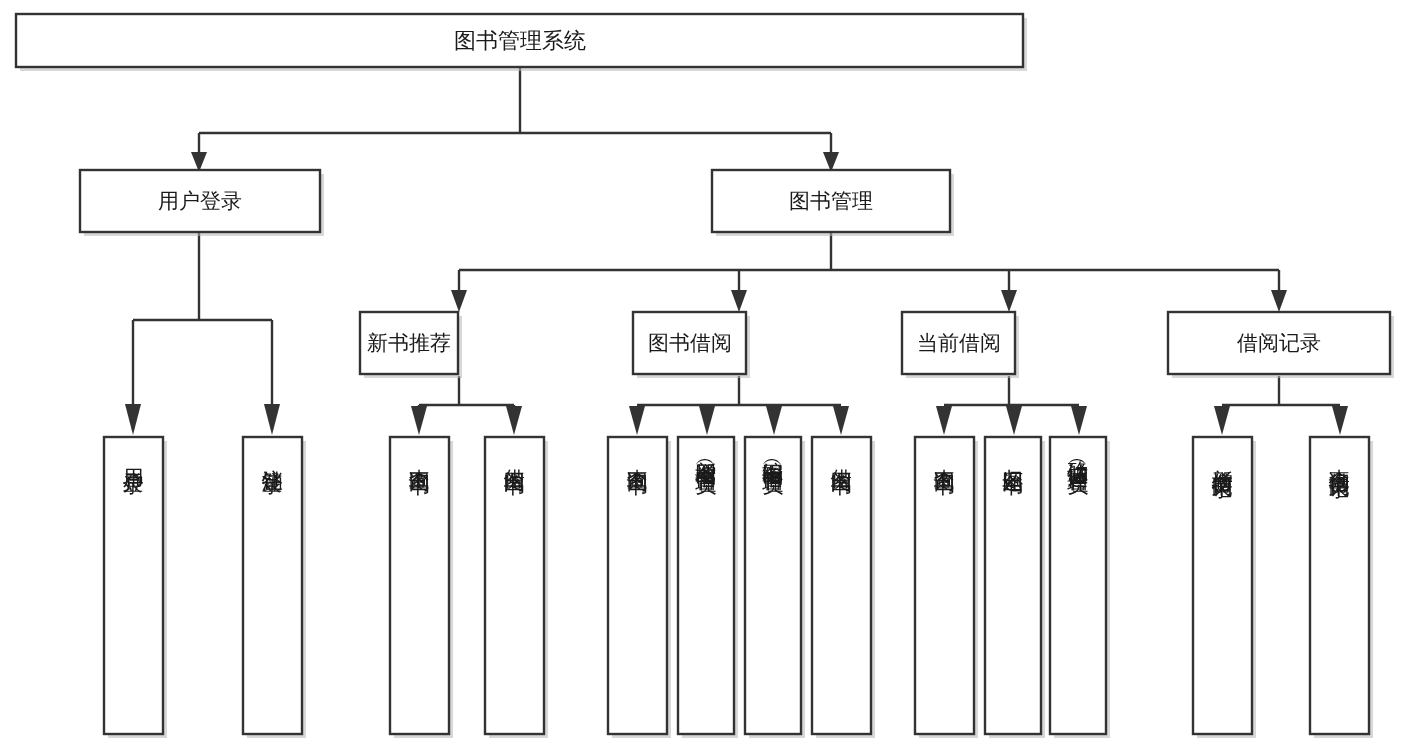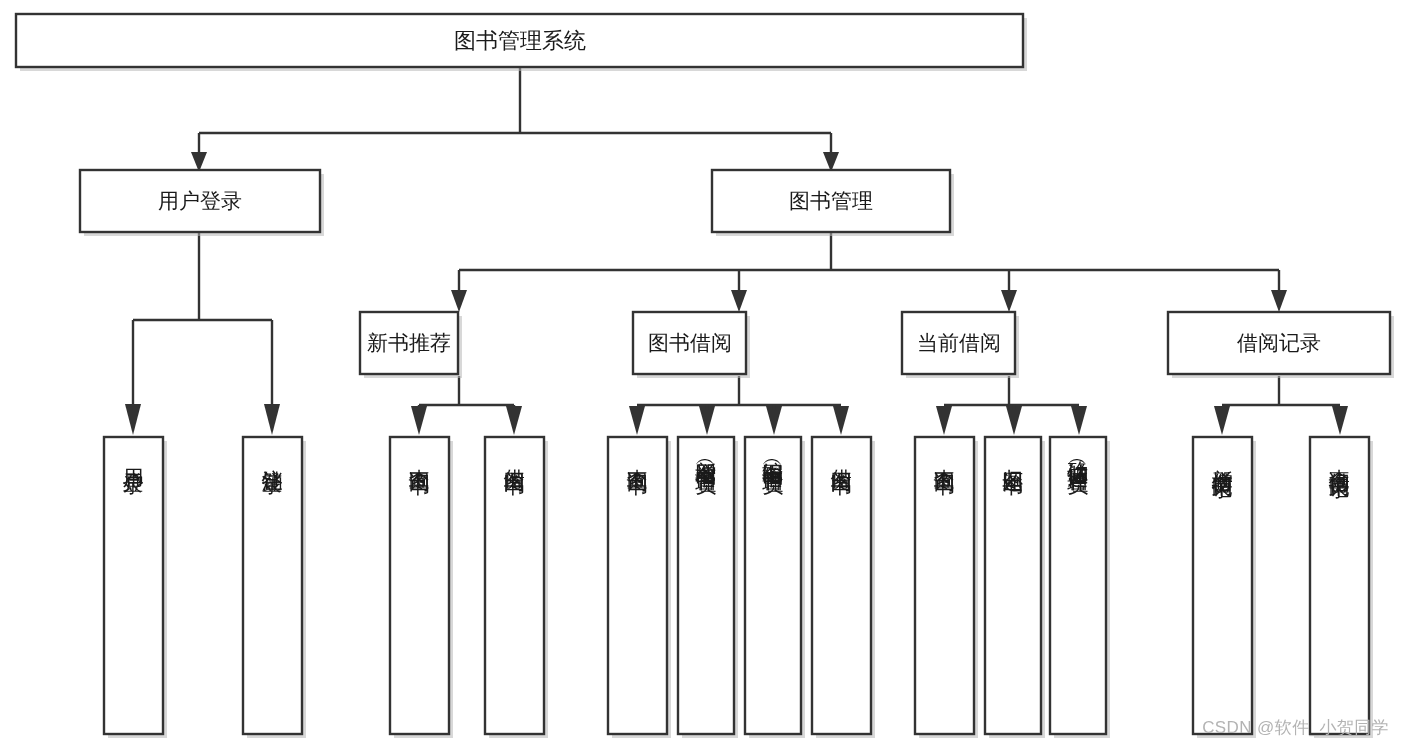--- a/index.html
+++ b/index.html
@@ -331,14 +331,13 @@
       <rect class="node-box" x="1310" y="437" width="59" height="297"></rect>
       <foreignObject x="1310" y="452" width="59" height="282">
         <div xmlns="http://www.w3.org/1999/xhtml" class="vlabel-wrap">
           <span class="vlabel">查询借阅记录</span>
         </div>
       </foreignObject>
     </g>
 
   </svg>
 
-  <div class="watermark">CSDN @软件_小贺同学</div>
 </div>
 
 </body></html>

